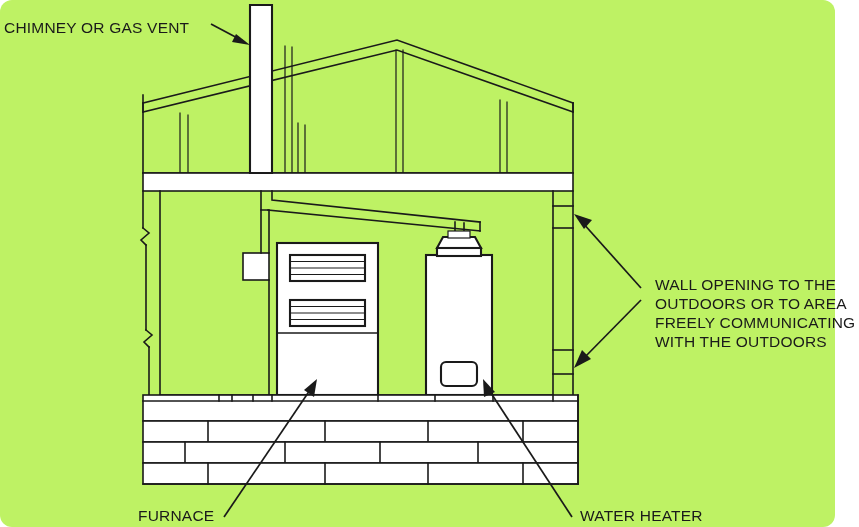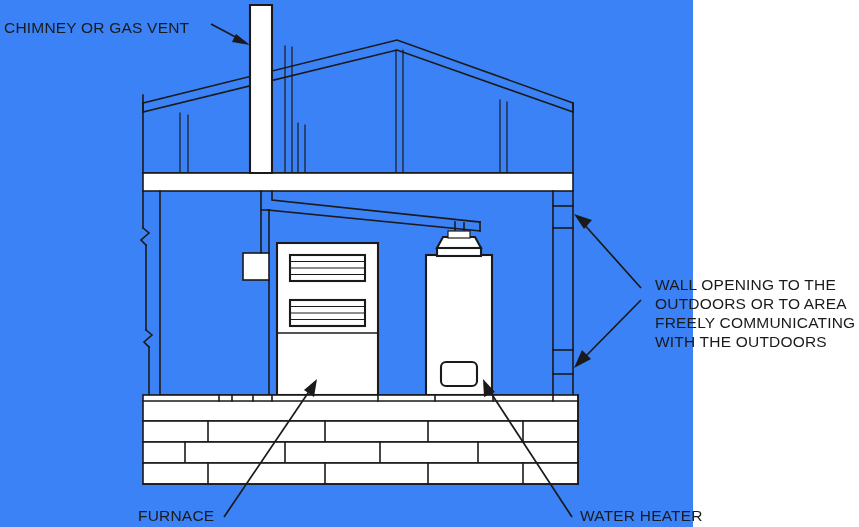--- a/index.html
+++ b/index.html
@@ -8,23 +8,24 @@
     background: #ffffff;
   }
   body {
     width: 859px;
     height: 527px;
     font-family: "Liberation Sans", sans-serif;
     overflow: hidden;
   }
   #diagram-root {
     position: relative;
-    width: 693px;
+    width: 835px;
     height: 527px;
-    background: #3b82f6;
+    background: #bef264;
+    border-radius: 12px;
   }
   svg#figure {
     display: block;
     width: 859px;
     height: 527px;
   }
   .ln {
     stroke: #1a1a1a;
     stroke-width: 1.6;
     fill: none;

